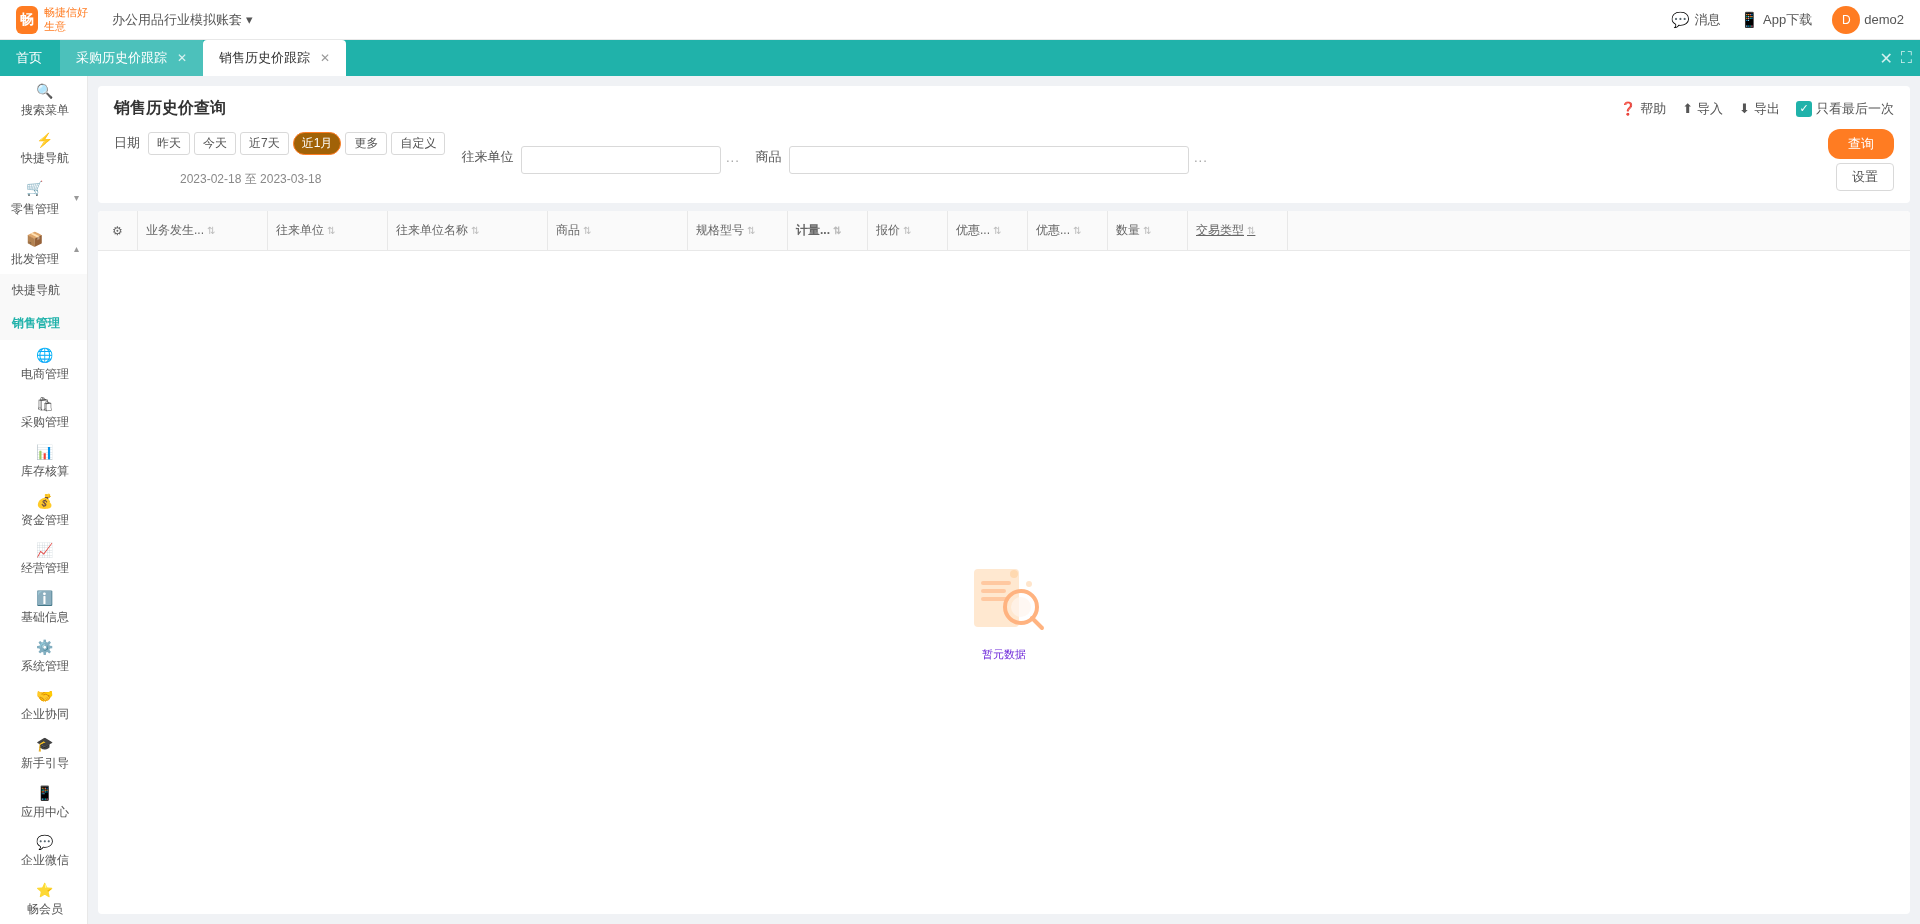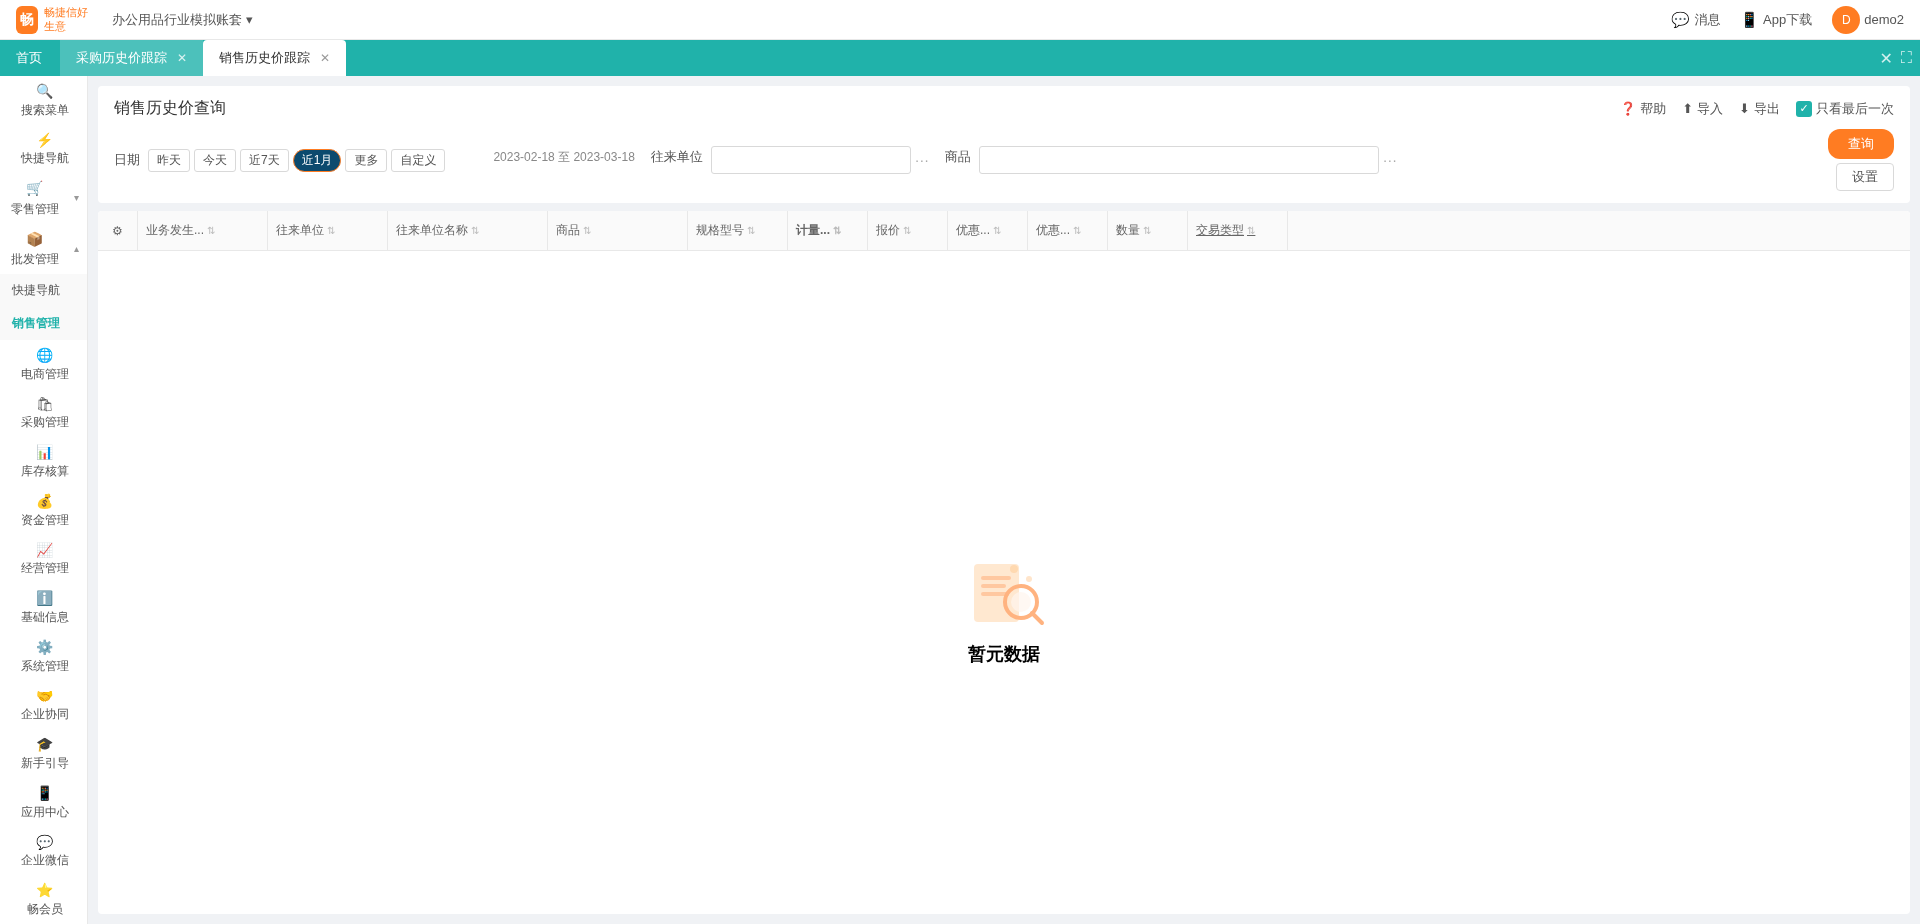--- a/index.html
+++ b/index.html
@@ -219,21 +219,21 @@
       margin-bottom: 8px;
     }
     .query-title-row {
       display: flex;
       align-items: center;
       justify-content: space-between;
       margin-bottom: 10px;
     }
     .query-title {
       font-size: 16px;
-      font-weight: normal;
+      font-weight: bold;
       color: #333;
     }
     .query-actions {
       display: flex;
       align-items: center;
       gap: 16px;
     }
     .query-action-item {
       display: flex;
       align-items: center;
@@ -267,38 +267,39 @@
       gap: 8px;
     }
     .filter-label {
       font-size: 13px;
       color: #555;
       white-space: nowrap;
       padding-top: 2px;
     }
     .date-options {
       display: flex;
+      flex-direction: column;
       gap: 16px;
     }
     .date-btns {
       display: flex;
       align-items: center;
       gap: 4px;
     }
     .date-btn {
       padding: 2px 8px;
       border: 1px solid #d9d9d9;
       border-radius: 3px;
       font-size: 12px;
       cursor: pointer;
       background: #fff;
       color: #555;
     }
     .date-btn.active {
-      background: #0c4a6e;
+      background: #a16207;
       color: #fff;
       border-color: #ff7c22;
       border-radius: 12px;
     }
     .date-range {
       font-size: 12px;
       color: #888;
       margin-left: 32px;
     }
     .filter-input {
@@ -395,23 +396,22 @@
       flex-direction: column;
       gap: 12px;
     }
     .empty-illustration {
       display: flex;
       flex-direction: column;
       align-items: center;
       gap: 8px;
     }
     .empty-text {
-      font-size: 18px;
-      color: #000000;
-      font-weight: bold;
+      font-size: 11px;
+      color: #6d28d9;
     }
 
     
     .gear-icon::before { content: '⚙'; }
     .chevron-down::before { content: '▾'; }
     .chevron-up::before { content: '▴'; }
     .sort-arrows::before { content: '⇅'; }
   </style>
 </head>
 <body>

